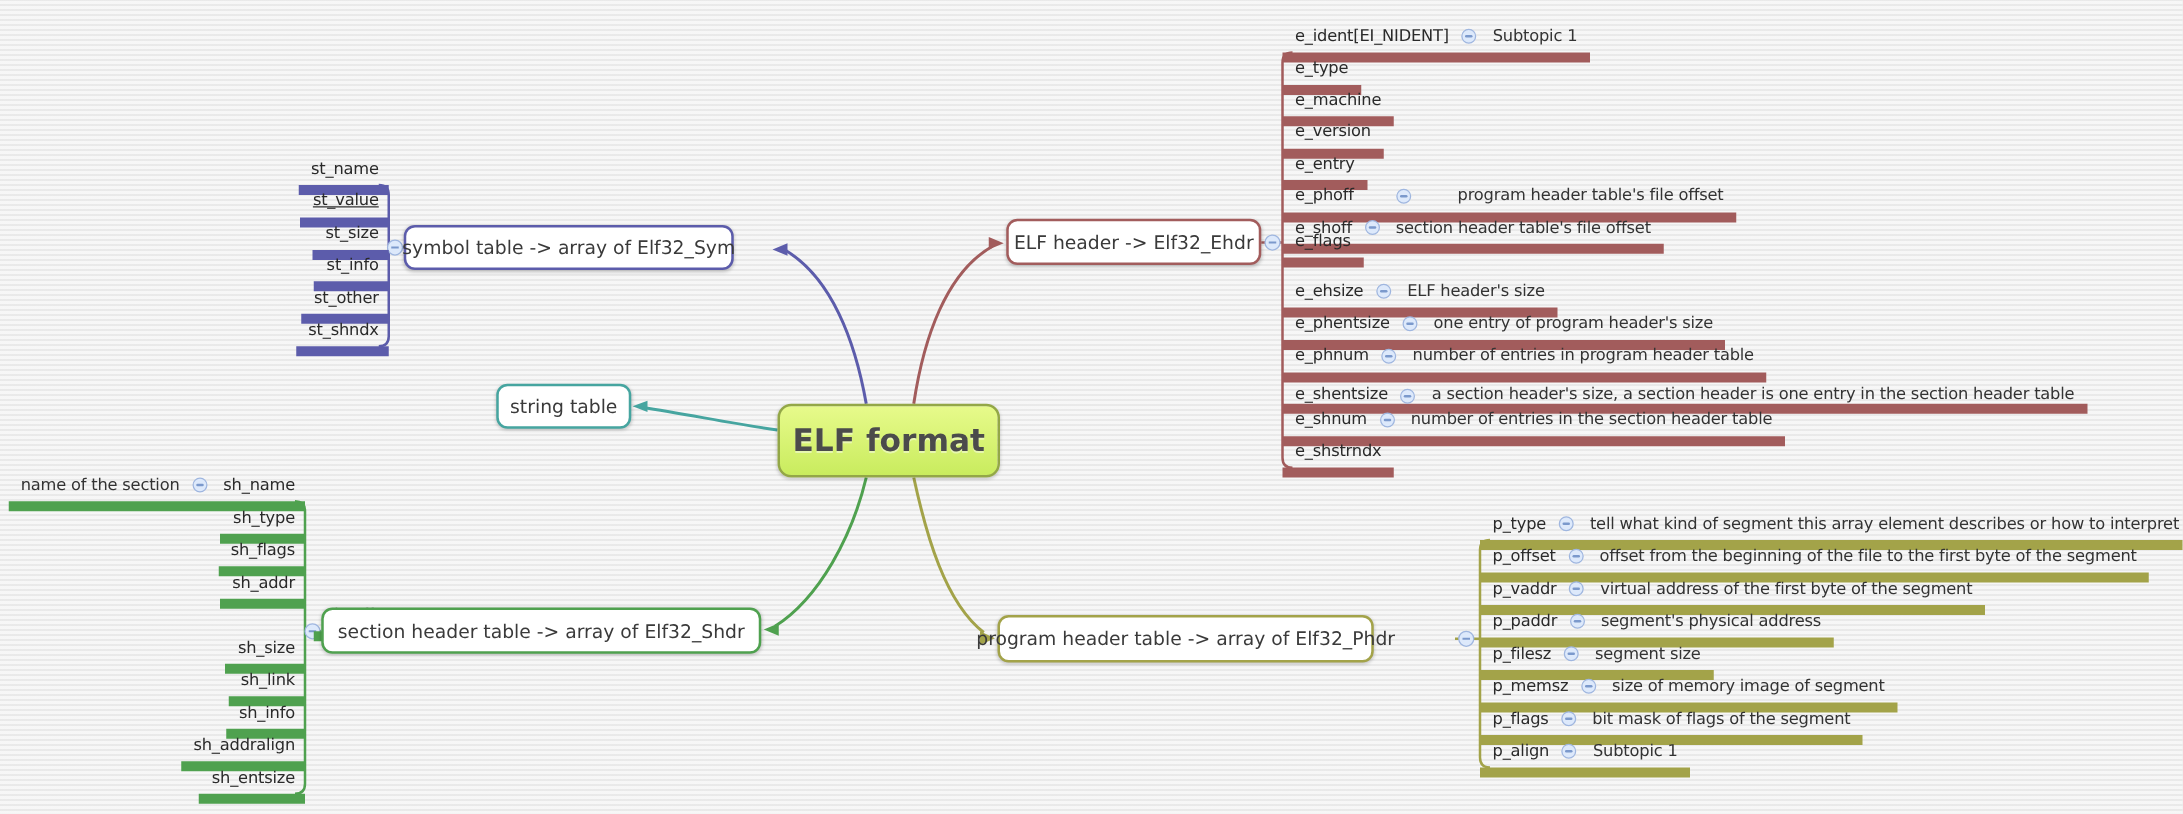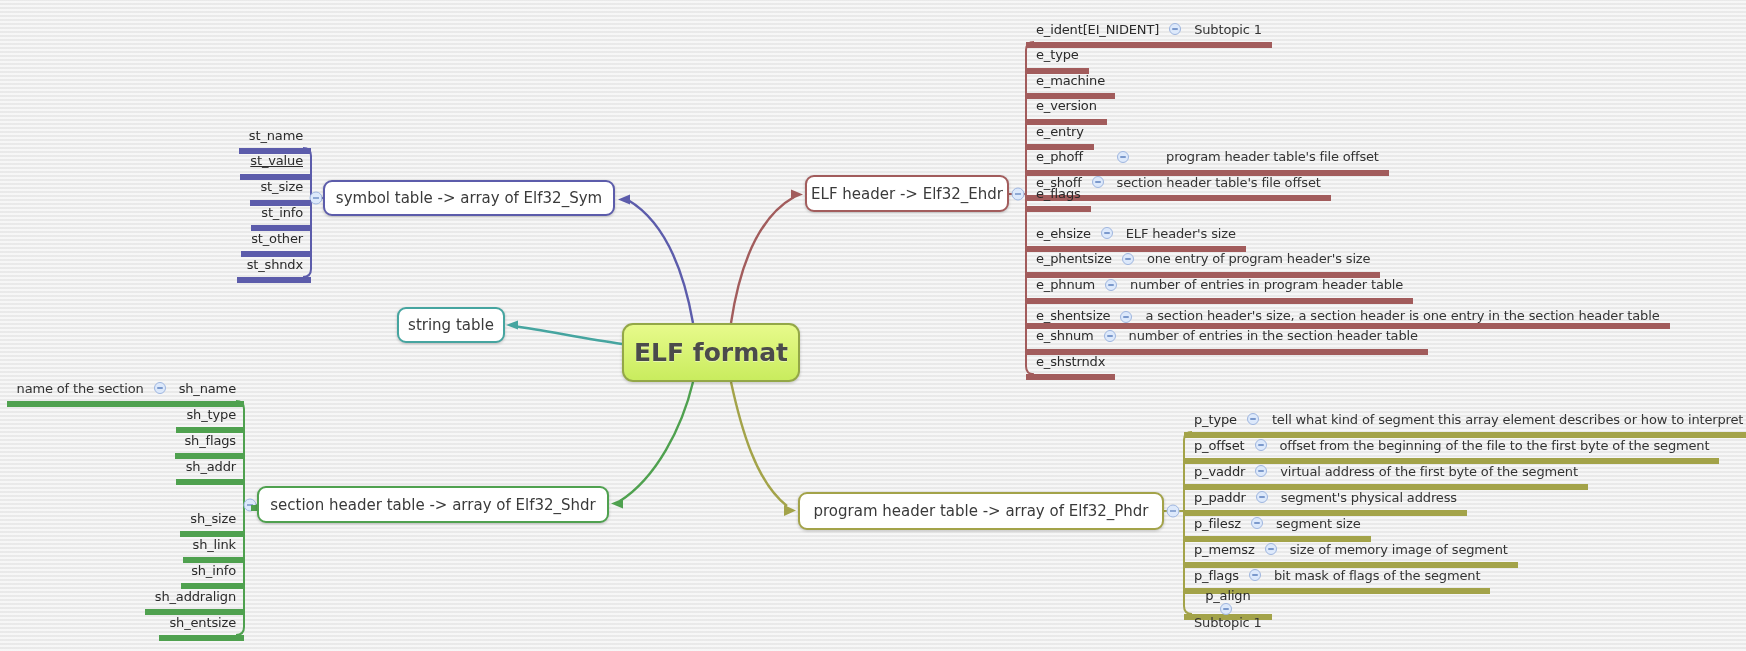--- a/index.html
+++ b/index.html
@@ -21,21 +21,21 @@
   }
   .node.center{
     background:linear-gradient(#e7fa8b,#c9ec5e);
     border-color:#93a747;border-radius:11px;
     font-size:25px;font-weight:bold;color:#4b4b4b;
     text-shadow:0 1px 0 rgba(255,255,255,.45);
   }
   .titem{
     position:absolute;z-index:2;height:26px;box-sizing:content-box;
     display:flex;align-items:center;white-space:nowrap;
-    border-bottom:6px solid #3b82f6;
+    border-bottom:8px solid #3b82f6;
     font-size:13px;letter-spacing:-0.15px;color:#2f2f2f;
   }
   .titem .lbl{color:#2a2a2a;}
   .titem .note{color:#333;}
   .micon{
     width:12px;height:12px;border-radius:50%;
     background:#dde9fb;border:1px solid #9fb6df;box-sizing:border-box;
     display:inline-flex;align-items:center;justify-content:center;
     margin:0 13px 0 10px;flex:none;
   }
@@ -79,21 +79,21 @@
     <line x1="1164" y1="511" x2="1184" y2="511" stroke="#a3a349" stroke-width="2"></line>
     <g>
       <circle cx="1173" cy="511" r="6" fill="#dde9fb" stroke="#9fb6df" stroke-width="1"></circle>
       <line x1="1170" y1="511" x2="1176" y2="511" stroke="#7b99cc" stroke-width="1.6"></line>
     </g>
   </svg>
 
 <div class="node center" id="center-node" style="left:622px;top:323px;width:178px;height:59px;">ELF format</div>
 
 <div id="branches">
-    <div class="node" style="left: 323px; top: 180px; width: 292px; height: 36px; border-color: rgb(92, 92, 171); text-align: right;">
+    <div class="node" style="left: 323px; top: 180px; width: 264px; height: 36px; border-color: rgb(92, 92, 171); text-align: right;">
       <span>symbol table -&gt; array of Elf32_Sym</span>
     </div>
     <div class="titem pad-l" style="border-color: rgb(92, 92, 171); top: 122px; right: 1435px;">
       <span class="lbl">st_name</span>
     </div>
     <div class="titem pad-l" style="border-color: rgb(92, 92, 171); top: 147.8px; right: 1435px; text-decoration: underline;">
       <span class="lbl">st_value</span>
     </div>
     <div class="titem pad-l" style="border-color: rgb(92, 92, 171); top: 173.6px; right: 1435px;">
       <span class="lbl">st_size</span>
@@ -217,21 +217,21 @@
     </div>
     <div class="titem pad-l" style="border-color: rgb(79, 161, 79); top: 557px; right: 1502px;">
       <span class="lbl">sh_info</span>
     </div>
     <div class="titem pad-l" style="border-color: rgb(79, 161, 79); top: 583px; right: 1502px;">
       <span class="lbl">sh_addralign</span>
     </div>
     <div class="titem pad-l" style="border-color: rgb(79, 161, 79); top: 609px; right: 1502px;">
       <span class="lbl">sh_entsize</span>
     </div>
-    <div class="node" style="left: 798px; top: 492px; width: 366px; height: 38px; border-color: rgb(163, 163, 73);">
+    <div class="node" style="left: 798px; top: 492px; width: 301px; height: 38px; border-color: rgb(163, 163, 73);">
       <span>program header table -&gt; array of Elf32_Phdr</span>
     </div>
     <div class="titem pad-r" style="border-color: rgb(163, 163, 73); top: 406px; left: 1184px;">
       <span class="lbl">p_type</span>
       <span class="micon">
         <i></i>
       </span>
       <span class="note">tell what kind of segment this array element describes or how to interpret it</span>
     </div>
     <div class="titem pad-r" style="border-color: rgb(163, 163, 73); top: 432px; left: 1184px;">
@@ -269,20 +269,20 @@
       </span>
       <span class="note">size of memory image of segment</span>
     </div>
     <div class="titem pad-r" style="border-color: rgb(163, 163, 73); top: 562px; left: 1184px;">
       <span class="lbl">p_flags</span>
       <span class="micon">
         <i></i>
       </span>
       <span class="note">bit mask of flags of the segment</span>
     </div>
-    <div class="titem pad-r" style="border-color: rgb(163, 163, 73); top: 588px; left: 1184px; flex-direction: column;">
+    <div class="titem pad-r" style="border-color: rgb(163, 163, 73); top: 588px; left: 1184px;">
       <span class="lbl">p_align</span>
       <span class="micon">
         <i></i>
       </span>
       <span class="note">Subtopic 1</span>
     </div>
   </div>
 
 </body></html>

